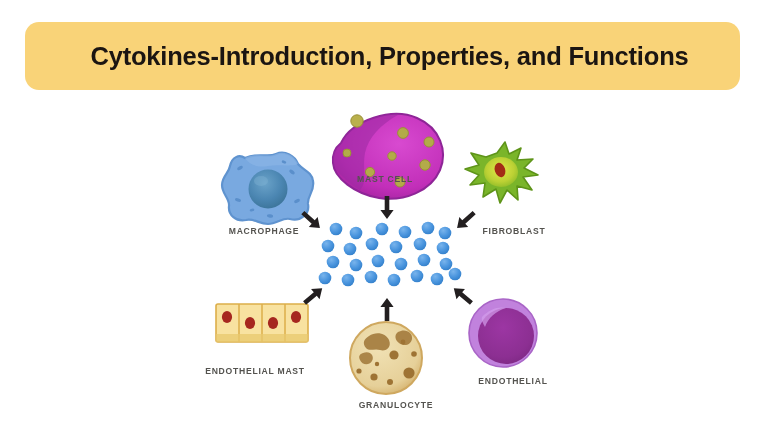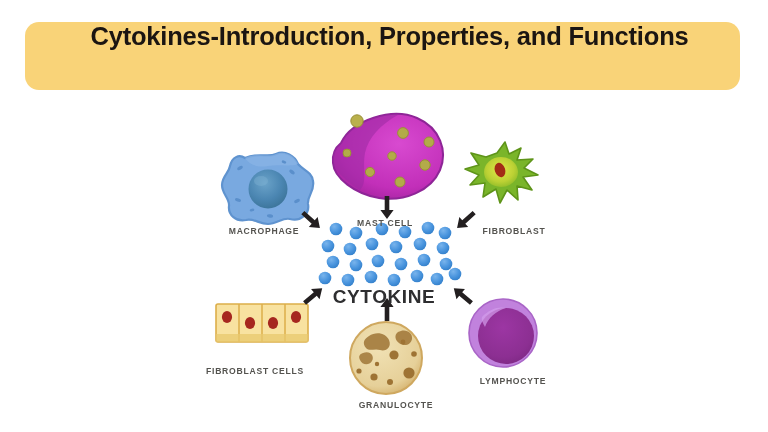--- a/index.html
+++ b/index.html
@@ -19,21 +19,21 @@
   
   #title-banner {
     position: absolute;
     left: 25px;
     top: 22px;
     width: 715px;
     height: 68px;
     background: #f9d378;
     border-radius: 14px;
     display: flex;
-    align-items: flex-start;
+    align-items: center;
     justify-content: center;
     box-sizing: border-box;
     padding-left: 14px;
   }
   #title-text {
     font-family: "Liberation Sans", sans-serif;
     font-weight: bold;
     font-size: 25.5px;
     color: #1b1512;
     letter-spacing: -0.2px;
@@ -287,24 +287,23 @@
       </g>
 
       <g transform="translate(463,200) rotate(-140)">
         <path d="M-11 -2.3 L3 -2.3 L3 -6.6 L12 0 L3 6.6 L3 2.3 L-11 2.3 Z"></path>
       </g>
     </g>
   </svg>
 
   <span class="cell-label" style="left:264px; top:130px;">MACROPHAGE</span>
 
-  <span class="cell-label" style="left:385px; top:78px;margin-top:44px;">MAST CELL</span>
+  <span class="cell-label" style="left:385px; top:78px;">MAST CELL</span>
 
   <span class="cell-label" style="left:514px; top:130px;">FIBROBLAST</span>
 
-  <span class="cell-label" style="left:255px; top:270px;">FIBROBLAST CELLS</span>
+  <span class="cell-label" style="left:255px; top:270px;">ENDOTHELIAL MAST</span>
 
   <span class="cell-label" style="left:396px; top:304px;">GRANULOCYTE</span>
 
-  <span class="cell-label" style="left:513px; top:280px;">LYMPHOCYTE</span>
-
-  <span id="cytokine-label" style="left:384px; top:190px;">CYTOKINE</span>
+  <span class="cell-label" style="left:513px; top:280px;">ENDOTHELIAL</span>
+
 </div>
 
 </body></html>

